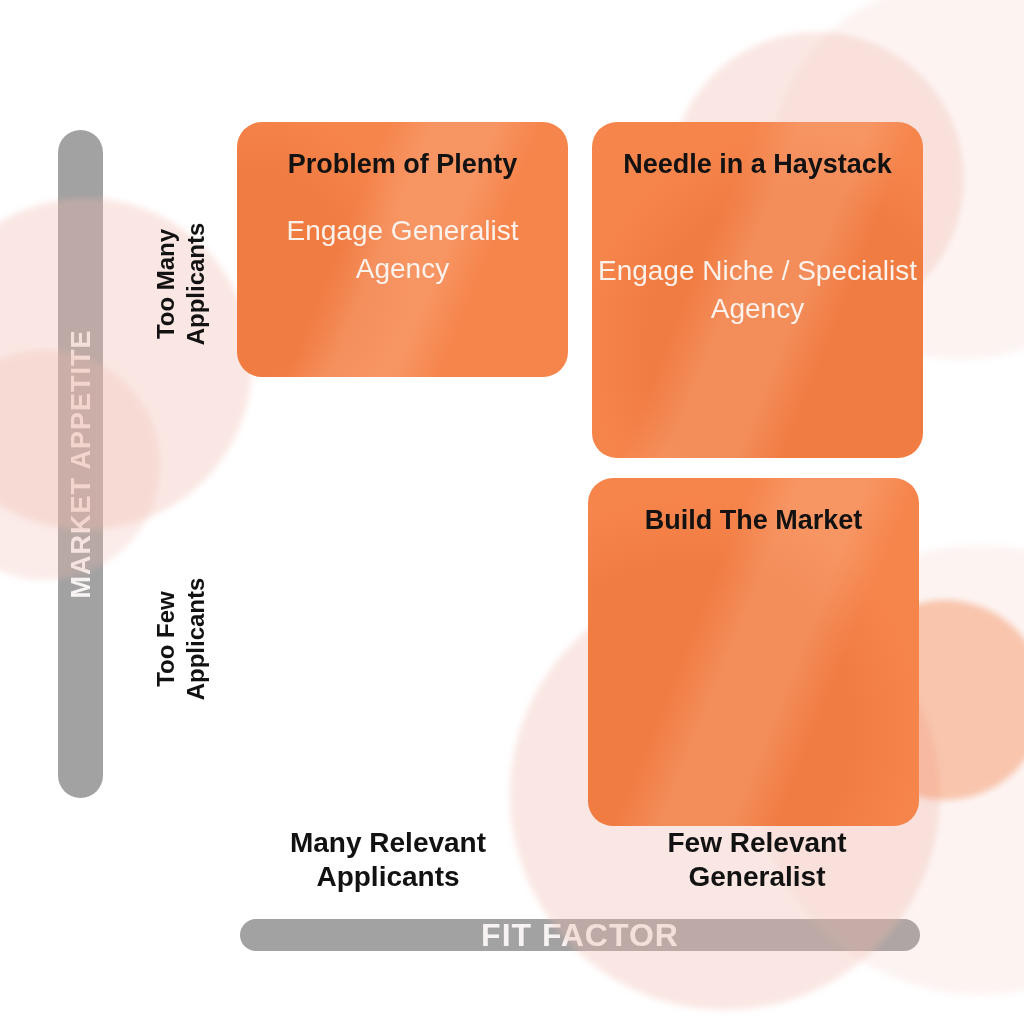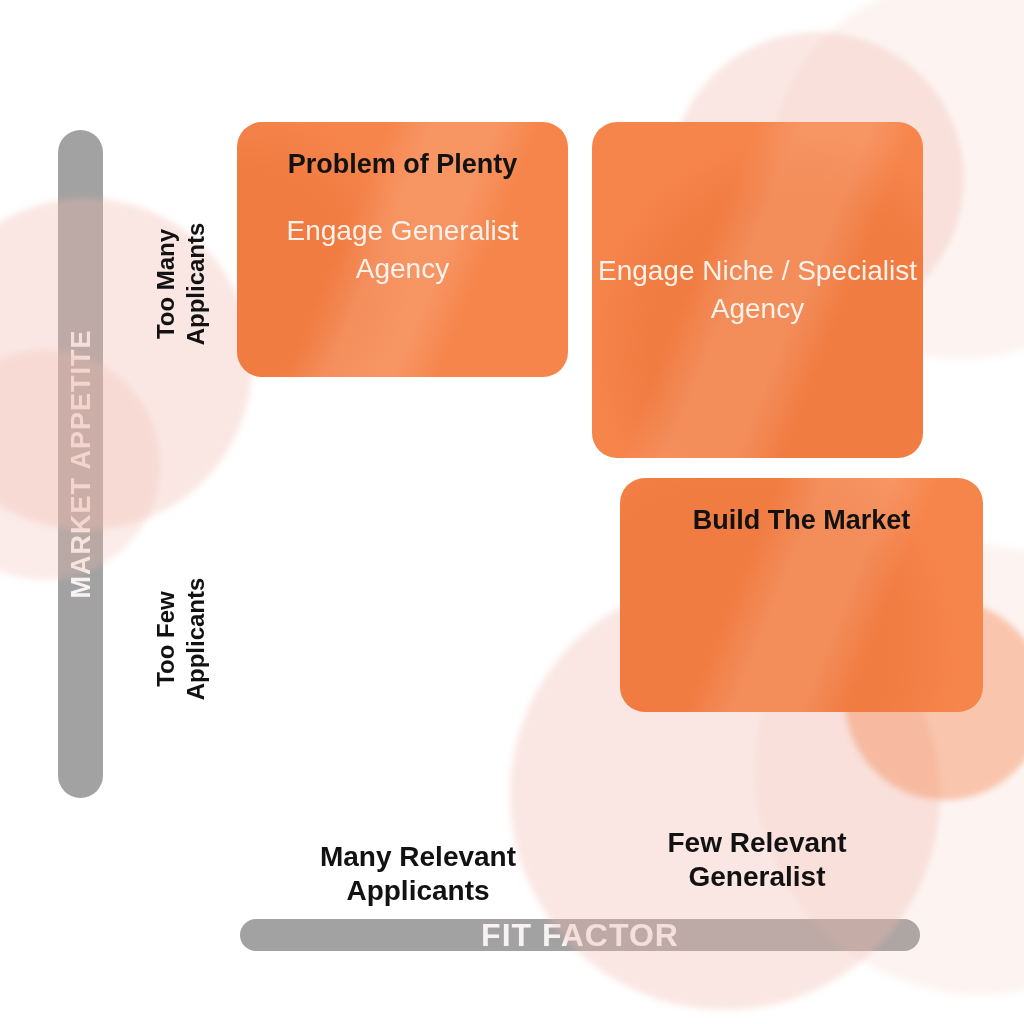--- a/index.html
+++ b/index.html
@@ -25,28 +25,28 @@
         border-radius:24px;z-index:1;display:flex;align-items:center;justify-content:center;}
   .hbar-label{font-size:32px;font-weight:700;letter-spacing:1px;color:var(--bar-label-white);}
   
   .side-label{position:absolute;width:170px;z-index:4;text-align:center;font-size:24px;font-weight:700;
         line-height:1.25;color:var(--title-black);transform:translate(-50%,-50%) rotate(-90deg);}
   .side-label.top{left:181px;top:284px;}
   .side-label.bottom{left:181px;top:639px;}
   
   .bottom-label{position:absolute;top:826px;width:240px;z-index:4;text-align:center;
         font-size:28px;font-weight:700;line-height:1.2;color:var(--title-black);}
-  .bottom-label.left{left:298px;margin-top:14px;}
+  .bottom-label.left{left:268px;}
   .bottom-label.right{left:637px;}
   
   .quad{position:absolute;border-radius:25px;background:var(--quadrant-orange);z-index:3;overflow:hidden;}
   .q-tl{left:237px;top:122px;width:331px;height:255px;}
   .q-tr{left:592px;top:122px;width:331px;height:336px;}
   .q-bl{left:237px;top:478px;width:331px;height:322px;}
-  .q-br{left:620px;top:478px;width:331px;height:234px;padding-left:32px;}
+  .q-br{left:588px;top:478px;width:331px;height:348px;}
   .quad::before{content:"";position:absolute;inset:0;pointer-events:none;}
   .q-tl::before{background:radial-gradient(circle 170px at 2% 58%,var(--quadrant-blob) 60%,rgba(0,0,0,0) 100%);}
   .q-tr::before{background:radial-gradient(circle 215px at 62% 66%,var(--quadrant-blob) 70%,rgba(0,0,0,0) 100%);}
   .q-bl::before{background:radial-gradient(circle 185px at 98% 100%,var(--quadrant-blob) 65%,rgba(0,0,0,0) 100%);}
   .q-br::before{background:radial-gradient(circle 235px at 30% 72%,var(--quadrant-blob) 70%,rgba(0,0,0,0) 100%);}
   .quad::after{content:"";position:absolute;inset:-40px;pointer-events:none;
         background:linear-gradient(112deg,rgba(255,255,255,0) 38%,rgba(255,255,255,0.13) 46%,
         rgba(255,255,255,0.13) 58%,rgba(255,255,255,0) 66%);}
   .q-title{position:absolute;top:27px;left:0;right:0;text-align:center;white-space:nowrap;
         font-size:27px;font-weight:700;color:var(--title-black);z-index:2;}
@@ -76,19 +76,20 @@
     <span class="hbar-label">FIT FACTOR</span>
   </div>
   <div class="bottom-label left">Many Relevant Applicants</div>
   <div class="bottom-label right">Few Relevant Generalist</div>
 
   <div class="quad q-tl">
     <div class="q-title">Problem of Plenty</div>
     <div class="q-action">Engage Generalist Agency</div>
   </div>
   <div class="quad q-tr">
+    <div class="q-title">Needle in a Haystack</div>
     <div class="q-action">Engage Niche / Specialist Agency</div>
   </div>
   <div class="quad q-br">
     <div class="q-title">Build The Market</div>
   </div>
 
 </div>
 
 </body></html>

